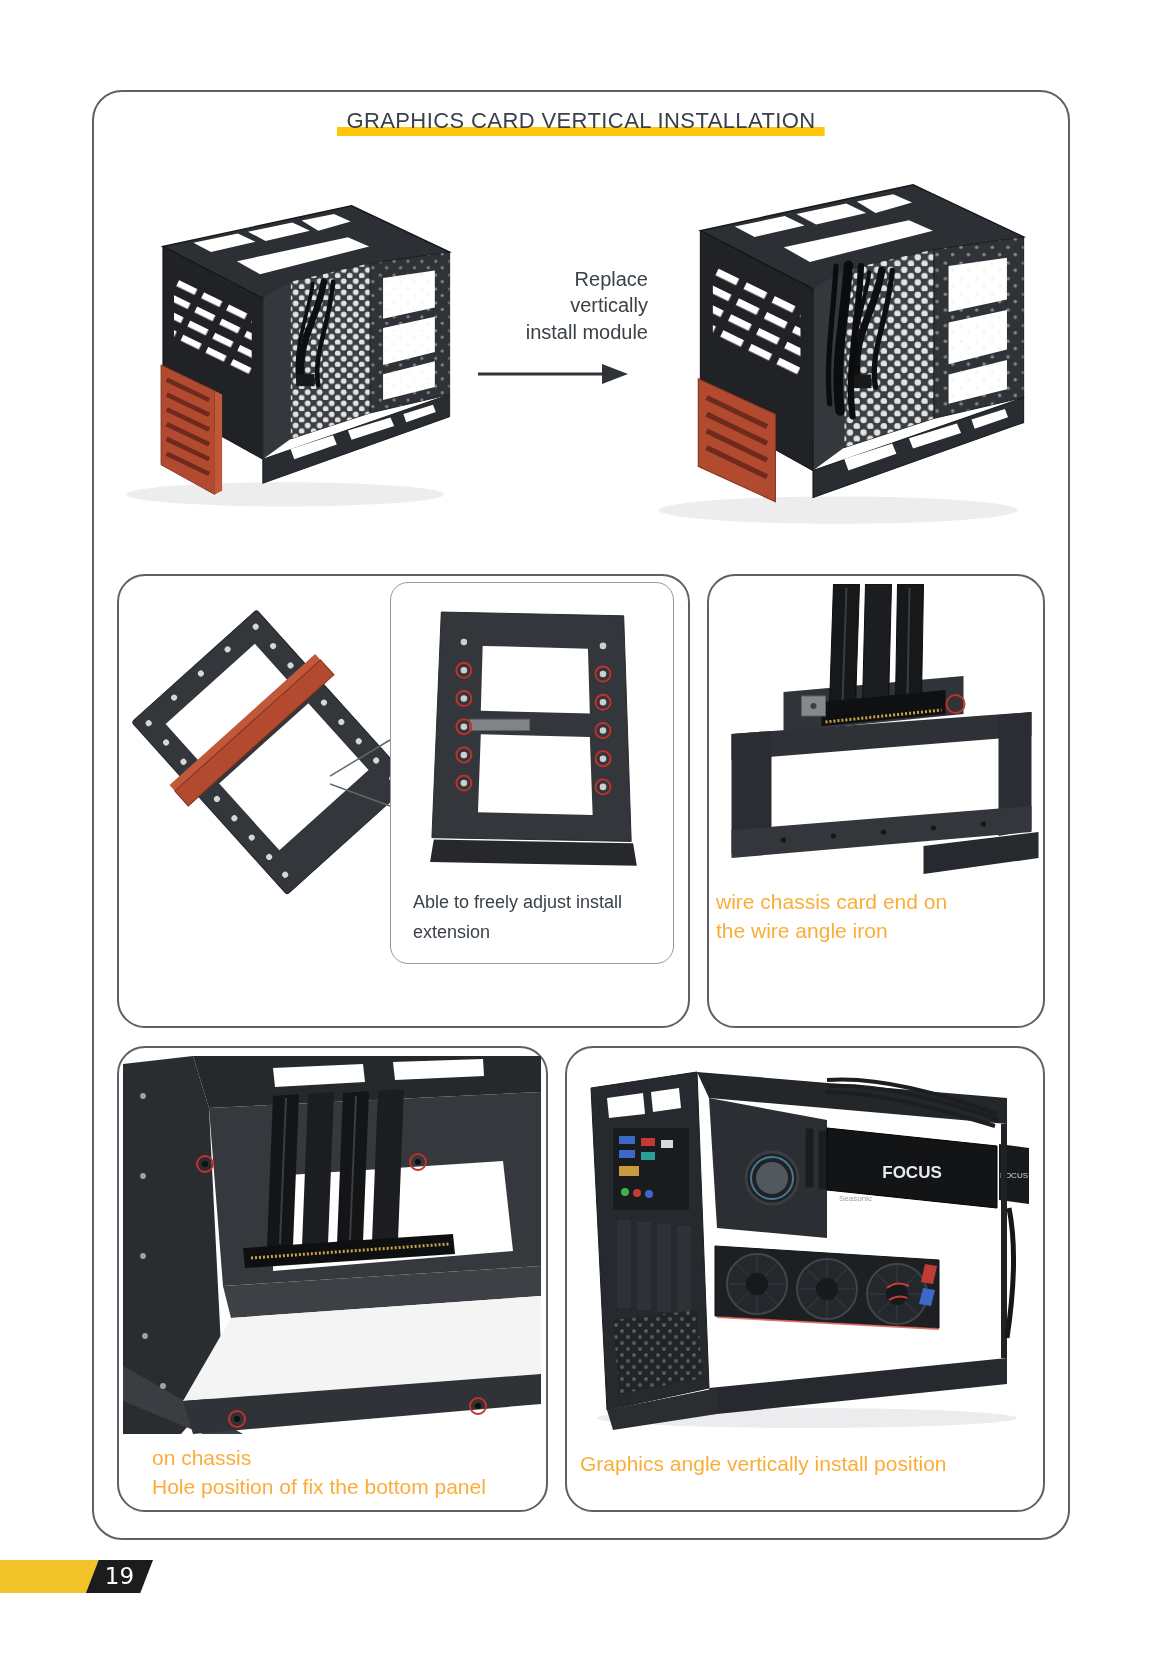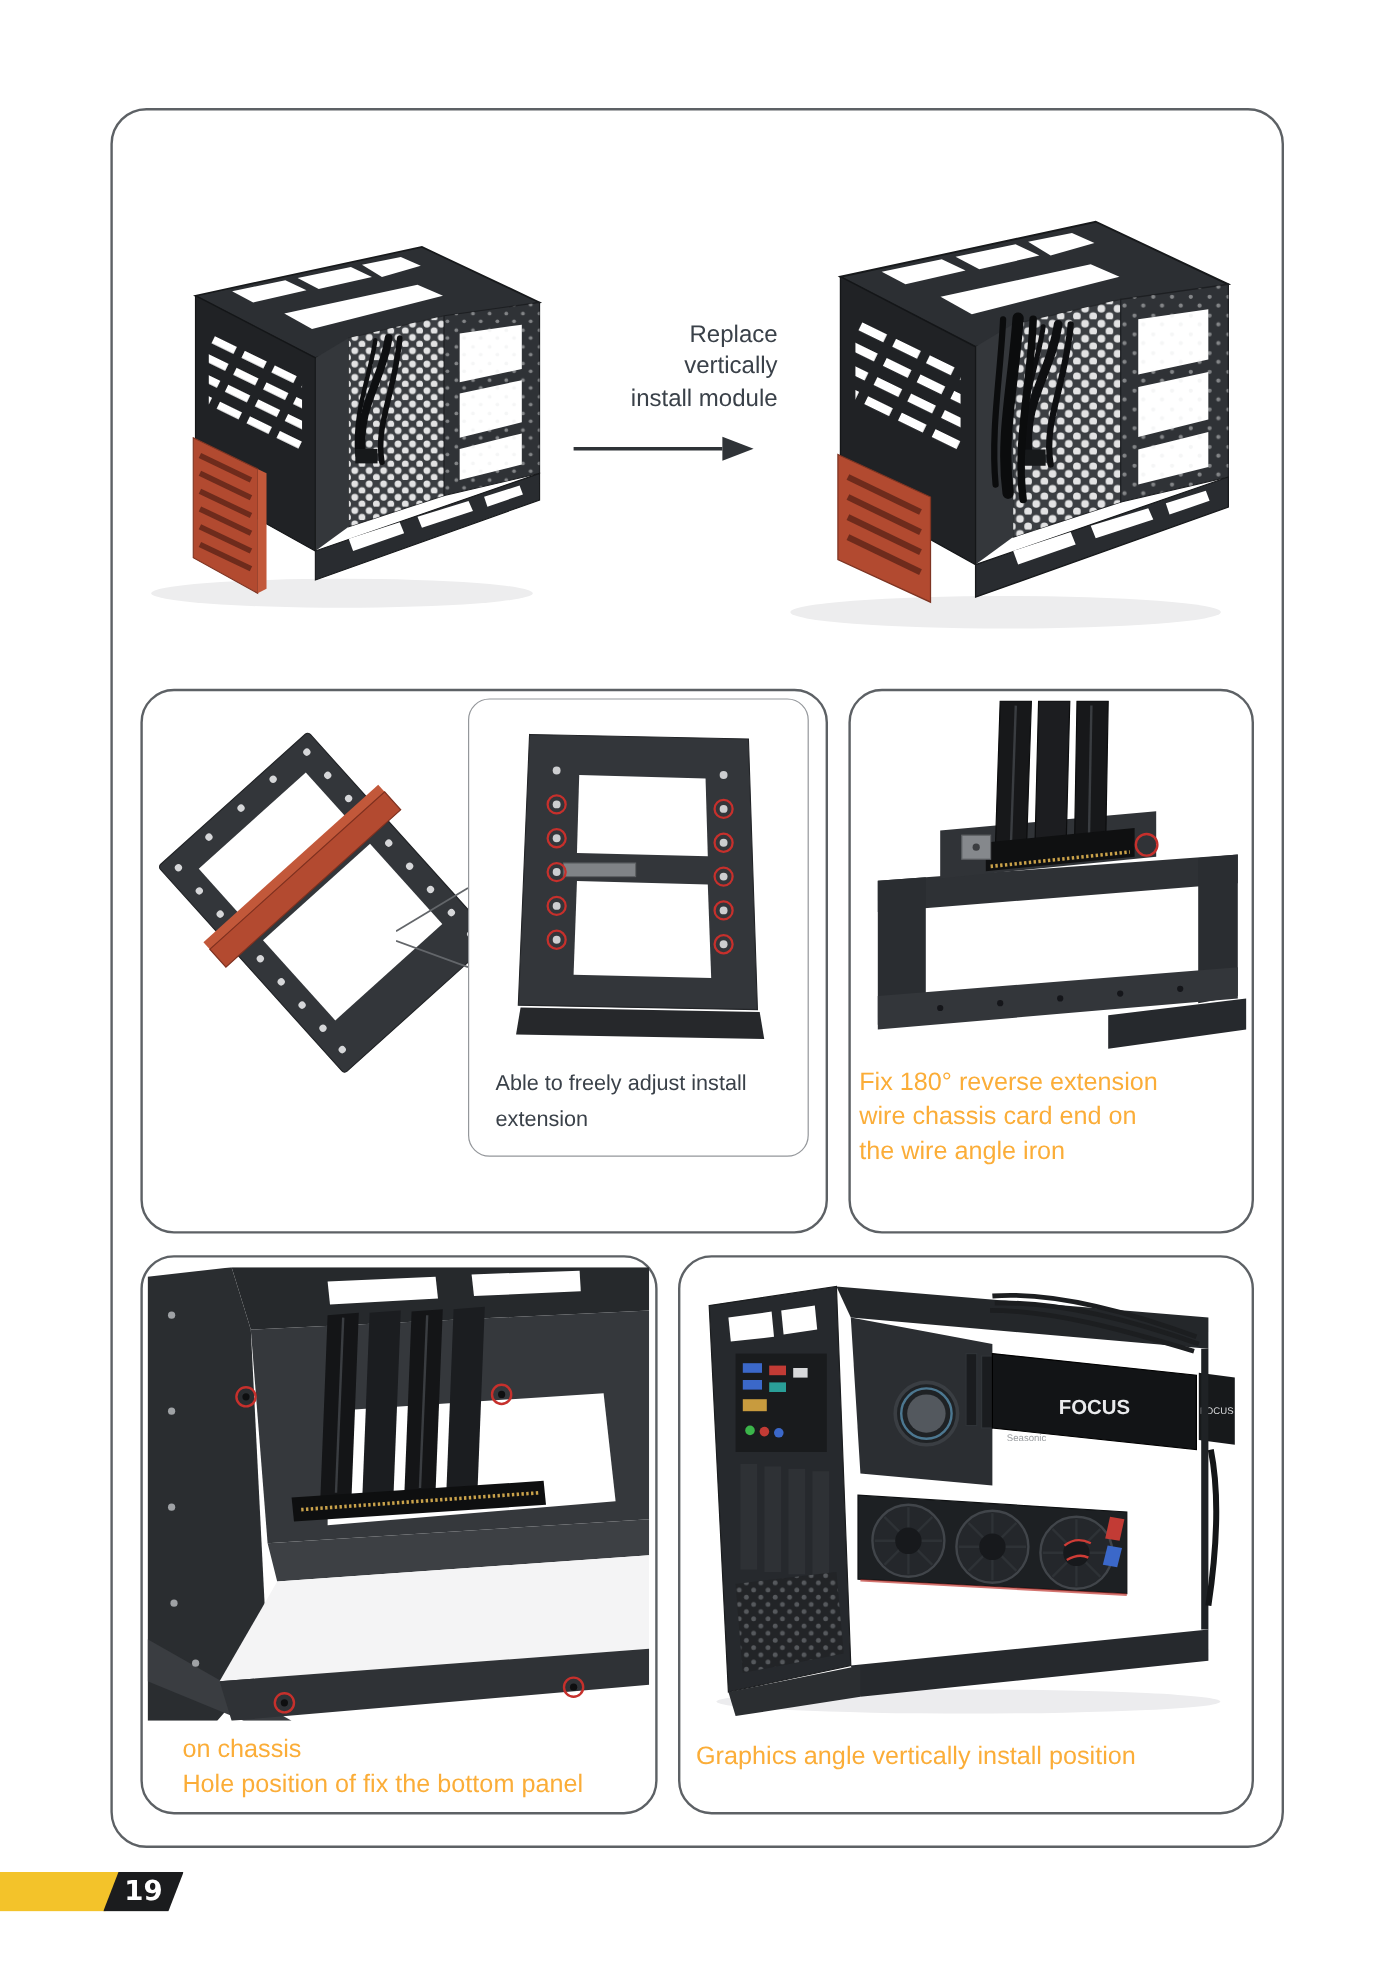--- a/index.html
+++ b/index.html
@@ -11,21 +11,21 @@
   .title-text{display:inline-block;font-size:22px;letter-spacing:.4px;font-weight:500;color:#3a4049;
         background:linear-gradient(#ffc60b,#ffc60b) no-repeat bottom/100% 9px;padding:0 9px 2px 9px;}
   .note{position:absolute;left:478px;top:266px;width:170px;font-size:20px;line-height:1.32;color:#3a4149;text-align:right;}
   .caption{position:absolute;color:#fbad38;font-size:21px;line-height:1.38;}
   .caption-dark{position:absolute;color:#3a4149;font-size:18px;line-height:1.65;}
   .photo{position:absolute;}
   .footer-yellow{position:absolute;left:0;top:1560px;width:100px;height:33px;background:#f3c32a;
         clip-path:polygon(0 0,100% 0,88% 100%,0 100%);}
   .footer-black{position:absolute;left:86px;top:1560px;width:67px;height:33px;background:#1b1c1e;
         clip-path:polygon(19% 0,100% 0,81% 100%,0 100%);
-        color:#fff;font-size:23px;font-weight:bold;text-align:center;line-height:33px;
+        color:#fff;font-size:23px;font-weight:normal;text-align:center;line-height:33px;
         font-family:"DejaVu Sans",sans-serif;}
 </style>
 </head>
 <body>
 
 <div class="page">
 
   <svg width="0" height="0" style="position:absolute" aria-hidden="true">
     <defs>
       <pattern id="cl-hex" width="13" height="12" patternUnits="userSpaceOnUse">
@@ -67,20 +67,23 @@
         <path d="M242,100 C236,140 214,160 218,205" stroke="#0e0f11" stroke-width="7" fill="none" stroke-linecap="round"></path>
         <path d="M252,100 C248,148 230,178 236,212" stroke="#0e0f11" stroke-width="5" fill="none" stroke-linecap="round"></path>
         <path d="M230,102 C226,132 210,168 214,206" stroke="#0e0f11" stroke-width="4" fill="none" stroke-linecap="round"></path>
         <rect x="212" y="200" width="20" height="13" fill="#17191b"></rect>
       </symbol>
     </defs>
   </svg>
 
   <div class="box" style="left:92px;top:90px;width:978px;height:1450px;border-radius:30px;"></div>
 
+  <div class="title-wrap">
+    <span class="title-text">GRAPHICS CARD VERTICAL INSTALLATION</span>
+  </div>
 
   <svg class="photo" style="left:100px;top:176px" width="370" height="350" viewBox="0 0 400 350">
     <use href="#case-frame"></use>
     <g>
       <polygon points="66,190 124,218 124,330 66,298" fill="#b24a30" stroke="#7e3422"></polygon>
       <polygon points="124,218 132,222 132,326 124,330" fill="#c2583a"></polygon>
       <g stroke="#6e2b1c" stroke-width="5">
         <line x1="72" y1="206" x2="118" y2="228"></line>
           <line x1="72" y1="222" x2="118" y2="244"></line>
         <line x1="72" y1="238" x2="118" y2="260"></line>
@@ -220,21 +223,20 @@
       <line x1="196" y1="4" x2="194" y2="112" stroke="#3a3d41" stroke-width="2"></line>
     </g>
     <polygon points="108,118 232,106 232,130 108,142" fill="#0f1011"></polygon>
     <line x1="112" y1="138" x2="228" y2="126" stroke="#caa24a" stroke-width="3" stroke-dasharray="2,2"></line>
     <rect x="88" y="112" width="24" height="20" fill="#85888c" stroke="#5e6164"></rect>
     <circle cx="100" cy="122" r="3" fill="#3c3e41"></circle>
     <circle cx="242" cy="120" r="9" fill="none" stroke="#c6302c" stroke-width="2"></circle>
   </svg>
 
   <div class="caption" style="left:716px;top:888px;width:330px;">
-    <div>Fix 180° reverse extension</div>
     <div>wire chassis card end on</div>
     <div>the wire angle iron</div>
   </div>
 
   <div class="box" style="left:117px;top:1046px;width:431px;height:466px;"></div>
 
   <svg class="photo" style="left:123px;top:1056px" width="418" height="378" viewBox="0 0 418 378">
     <polygon points="70,0 418,0 418,36 86,52" fill="#26292c"></polygon>
     <polygon points="150,12 240,8 242,26 152,31" fill="#ffffff"></polygon>
     <polygon points="270,6 360,3 361,20 272,24" fill="#ffffff"></polygon>

